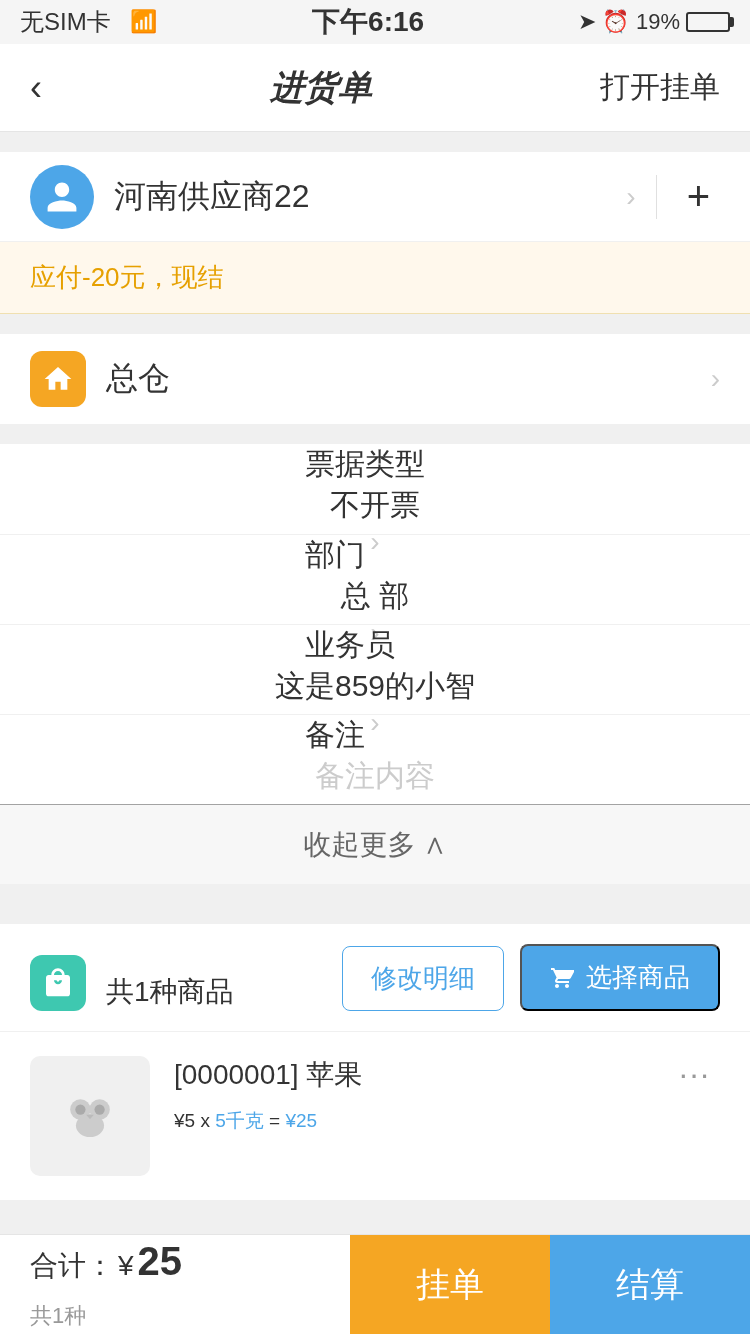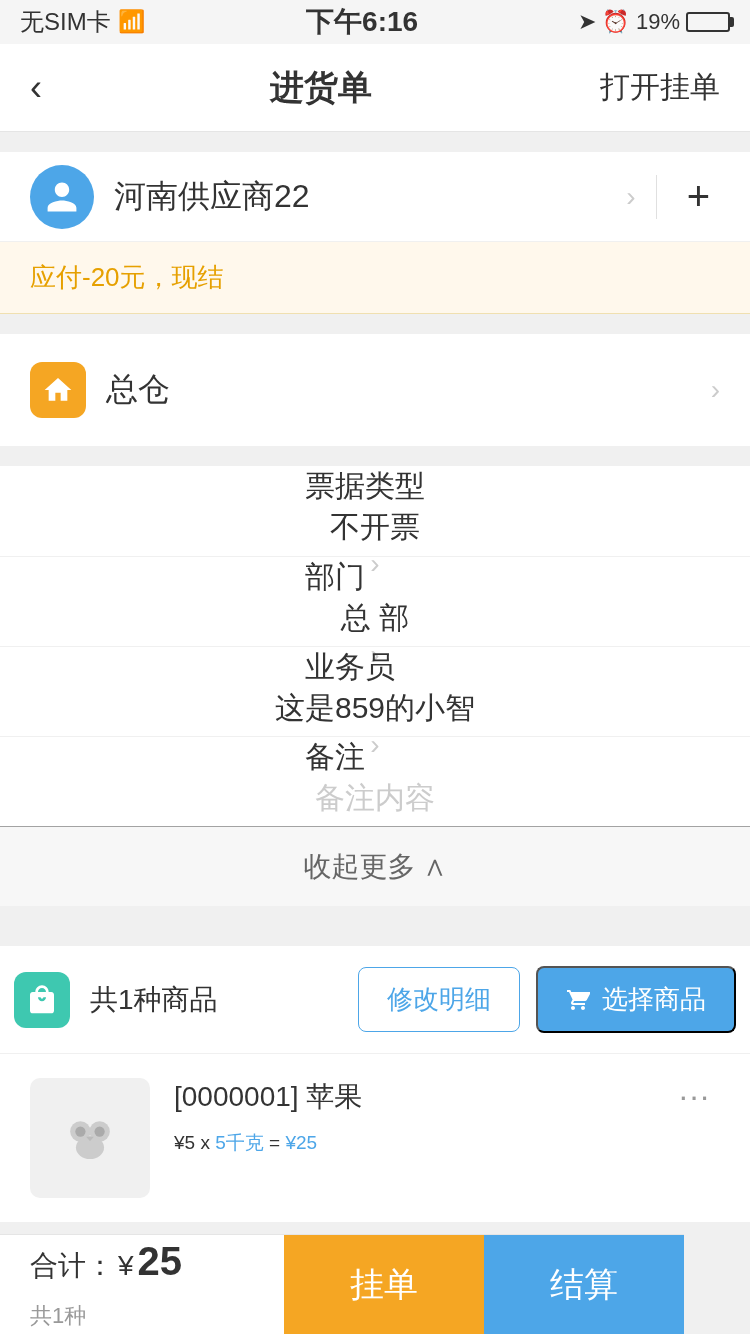--- a/index.html
+++ b/index.html
@@ -18,21 +18,21 @@
       width: 750px;
       height: 44px;
       background: #f5f5f5;
       display: flex;
       align-items: center;
       justify-content: space-between;
       padding: 0 20px;
       font-size: 24px;
       color: #333;
     }
-    .status-left { display: flex; align-items: center; gap: 8px; }
+    .status-left { display: flex; align-items: center; gap: 20px; }
     .status-center { font-weight: 600; font-size: 28px; }
     .status-right { display: flex; align-items: center; gap: 6px; font-size: 22px; }
     .battery-icon {
       width: 44px; height: 20px;
       border: 2px solid #333;
       border-radius: 3px;
       position: relative;
       display: inline-block;
     }
     .battery-icon::after {
@@ -66,20 +66,21 @@
     }
     .nav-back {
       font-size: 36px;
       color: #333;
       cursor: pointer;
     }
     .nav-title {
       font-size: 34px;
       font-weight: 600;
       color: #333;
+      font-style: italic;
     }
     .nav-action {
       font-size: 30px;
       color: #333;
     }
 
     
     .section-gap {
       height: 20px;
       background: #f0f0f0;
@@ -141,21 +142,21 @@
       color: #e6a000;
       border-bottom: 1px solid #f0e0b0;
     }
 
     
     .warehouse-row {
       background: #fff;
       display: flex;
       align-items: center;
       padding: 0 30px;
-      height: 112px;
+      height: 90px;
     }
     .warehouse-icon {
       width: 56px;
       height: 56px;
       border-radius: 12px;
       background: #f5a623;
       display: flex;
       align-items: center;
       justify-content: center;
       margin-right: 20px;
@@ -205,22 +206,22 @@
       color: #666;
     }
 
     
     .product-section {
       background: #fff;
       margin-top: 20px;
     }
     .product-toolbar {
       display: flex;
-      align-items: center;
-      padding: 20px 14px;
+      align-items: flex-end;
+      padding: 20px 30px;
       border-bottom: 1px solid #f0f0f0;
     }
     .product-count-icon {
       width: 56px;
       height: 56px;
       border-radius: 12px;
       background: #3ec8b0;
       display: flex;
       align-items: center;
       justify-content: center;
@@ -287,21 +288,21 @@
       font-size: 32px;
       color: #999;
       padding: 0 10px;
     }
 
     
     .footer {
       position: fixed;
       bottom: 0;
       left: 0;
-      width: 684px;
+      width: 750px;
       height: 100px;
       display: flex;
       background: #fff;
       border-top: 1px solid #e5e5e5;
     }
     .footer-total {
       flex: 1;
       display: flex;
       flex-direction: column;
       justify-content: center;

